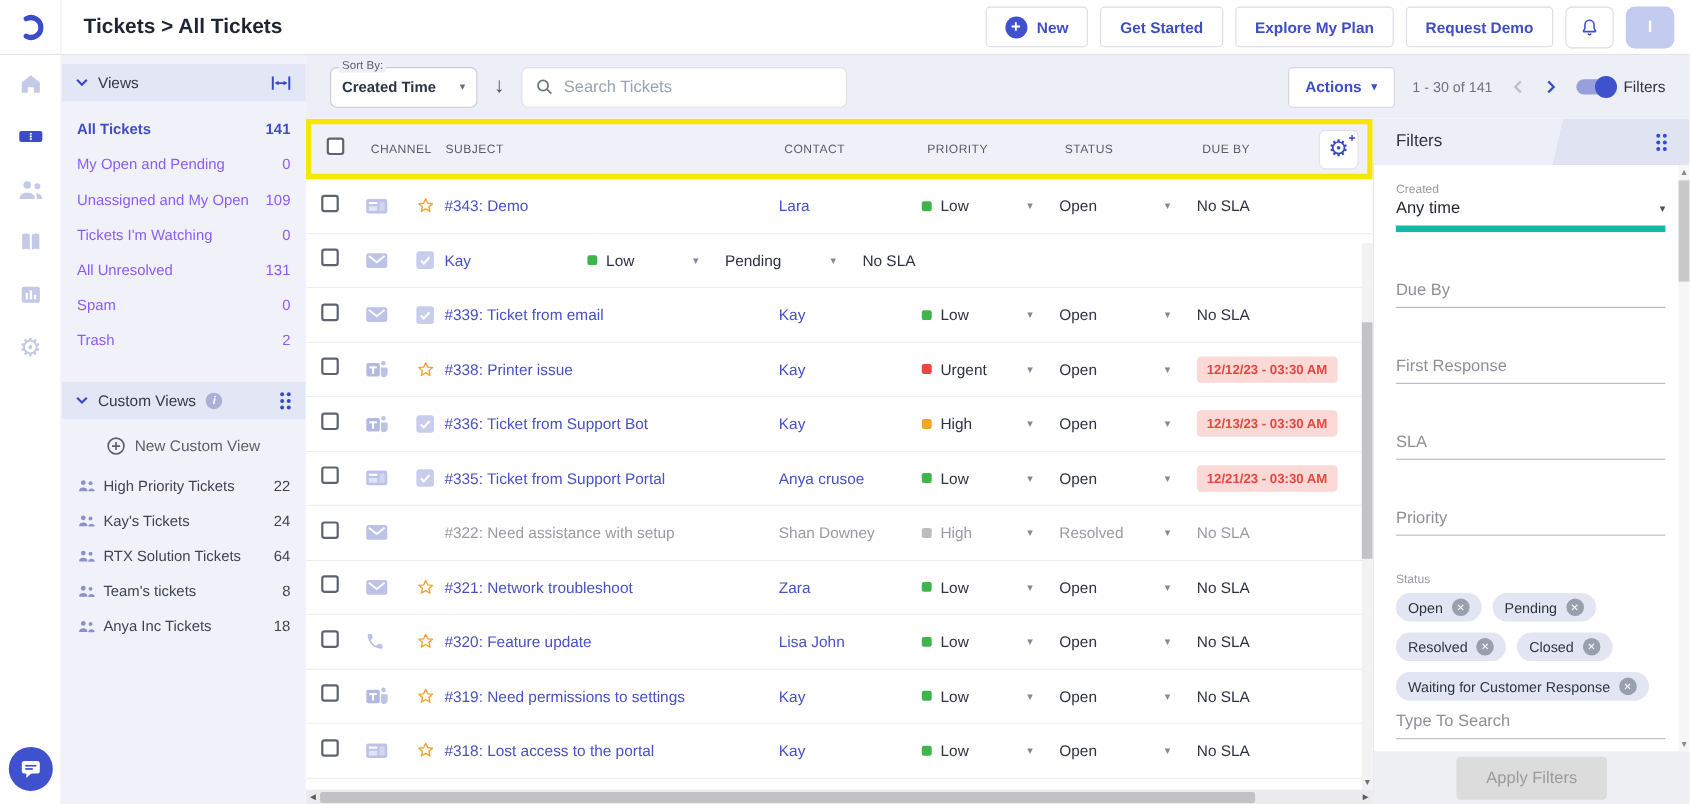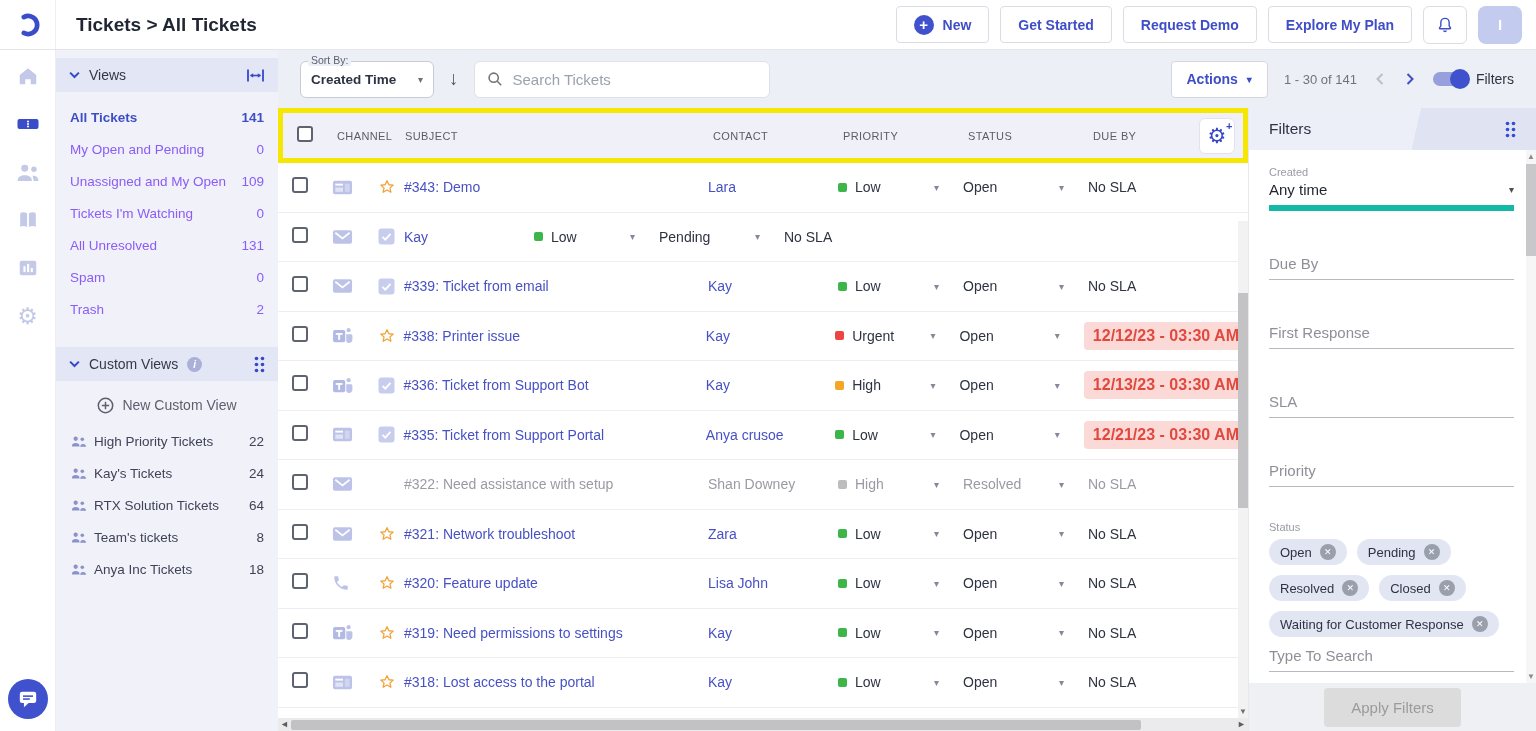--- a/index.html
+++ b/index.html
@@ -104,21 +104,21 @@
   .cell-channel { width:46px; display:flex; align-items:center; }
   .cell-marker { width:26px; display:flex; align-items:center; }
   .cell-subject { width:304px; font-size:14px; color:#4751c4; white-space:nowrap; overflow:hidden;
                   text-overflow:ellipsis; cursor:pointer; padding-right:8px; }
   .cell-contact { width:130px; font-size:14px; color:#4751c4; white-space:nowrap; cursor:pointer; }
   .cell-priority { width:125px; display:flex; align-items:center; gap:8px; font-size:14px; color:#2e3342; cursor:pointer; }
   .p-square { width:9px; height:9px; border-radius:2px; flex:none; }
   .row-caret { margin-left:auto; margin-right:24px; color:#84899a; font-size:10px; }
   .cell-status { width:125px; display:flex; align-items:center; font-size:14px; color:#2e3342; cursor:pointer; }
   .cell-due { flex:1; font-size:14px; color:#2e3342; display:flex; align-items:center; }
-  .due-badge { background:#fad9d7; color:#e2493e; font-size:16px; font-weight:bold; padding:5px 9px;
+  .due-badge { background:#fad9d7; color:#e2493e; font-size:12px; font-weight:bold; padding:5px 9px;
                border-radius:4px; white-space:nowrap; }
   .trow.muted .cell-subject, .trow.muted .cell-contact, .trow.muted .cell-priority,
   .trow.muted .cell-status, .trow.muted .cell-due { color:#9a9aa4; }
 
   
   .vscroll { position:absolute; right:0; top:113px; bottom:13px; width:10px; background:#f2f2f3; }
   .vthumb { position:absolute; top:72px; height:215px; left:0; width:10px; background:#c3c3c6; cursor:pointer; }
   .vs-down { position:absolute; bottom:2px; left:1px; font-size:8px; color:#707070; }
   .hscroll { position:absolute; left:0; right:0; bottom:0; height:13px; background:#ebebed; }
   .hthumb { position:absolute; left:13px; top:1.5px; height:10px; width:850px; background:#c2c2c4;
@@ -165,22 +165,22 @@
       <path d="M8.2 19.3 A 8.3 8.3 0 1 0 8.2 4.7" fill="none" stroke="#3b4cc9" stroke-width="4.4" stroke-linecap="round"></path>
     </svg>
   </div>
   <div class="topbar-title">Tickets &gt; All Tickets</div>
   <div class="topbar-right">
     <button class="tb-btn">
       <span class="new-plus">+</span>
       <span>New</span>
     </button>
     <button class="tb-btn">Get Started</button>
+    <button class="tb-btn">Explore My Plan</button>
     <button class="tb-btn">Request Demo</button>
-    <button class="tb-btn">Explore My Plan</button>
     <div class="bell-btn">
       <svg width="20" height="20" viewBox="0 0 24 24">
         <path d="M12 4a5 5 0 0 0-5 5v4l-1.6 2.6c-.25.4.05.9.5.9h12.2c.45 0 .75-.5.5-.9L17 13V9a5 5 0 0 0-5-5z" fill="none" stroke="#3f4ec7" stroke-width="1.7" stroke-linejoin="round"></path>
         <path d="M10.3 18.6a1.8 1.8 0 0 0 3.4 0" fill="none" stroke="#3f4ec7" stroke-width="1.7"></path>
       </svg>
     </div>
     <div class="avatar">I</div>
   </div>
 </div>
 

